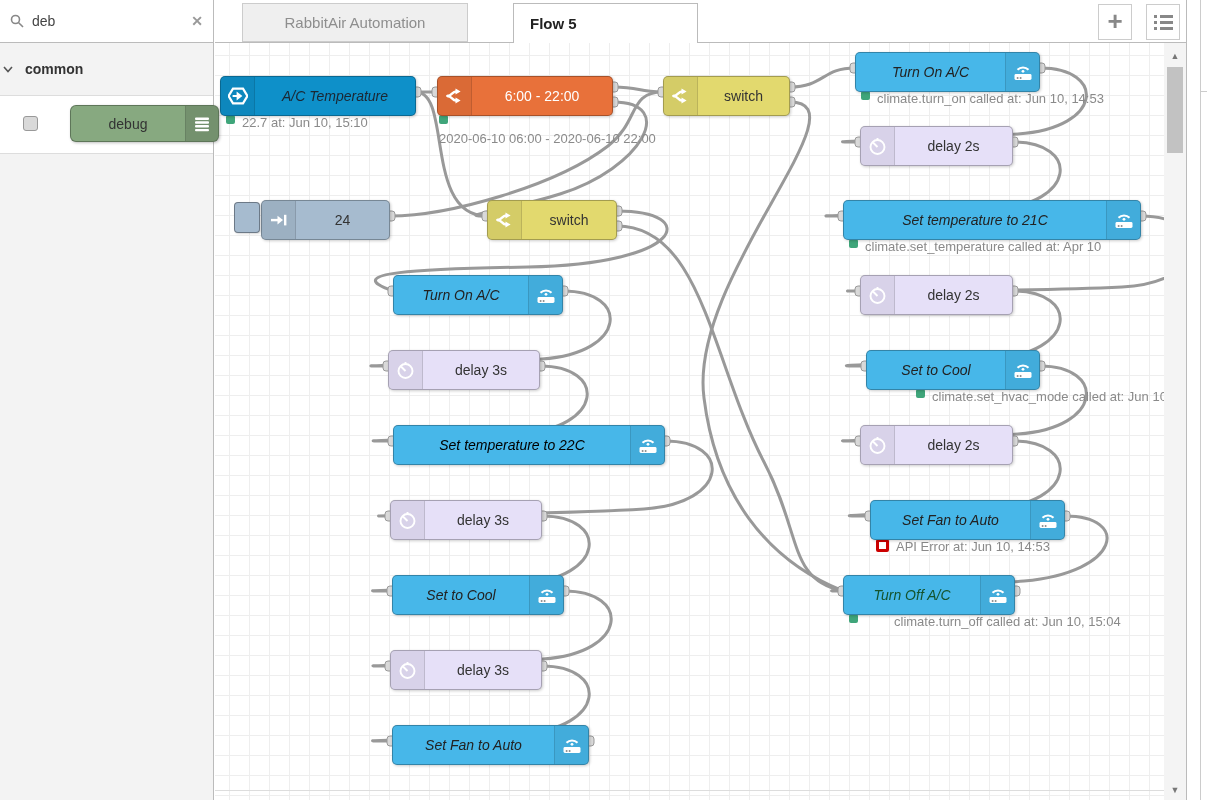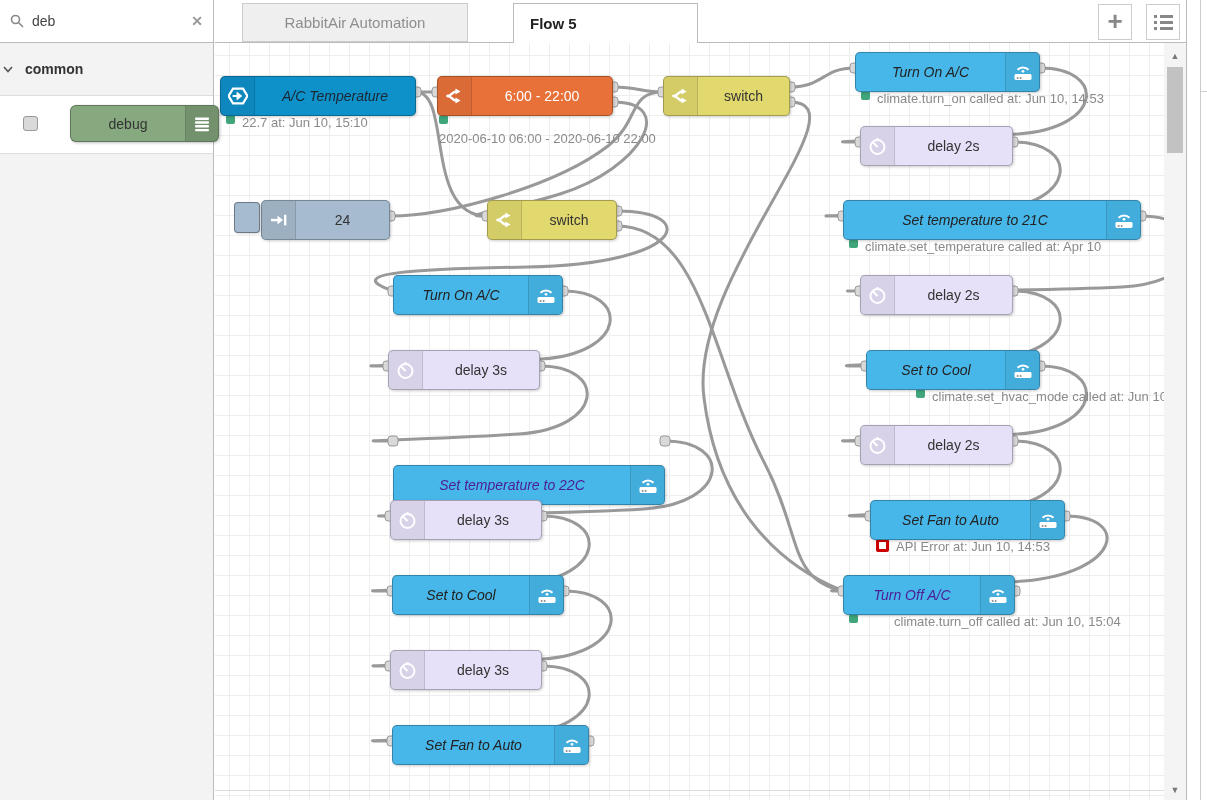--- a/index.html
+++ b/index.html
@@ -317,21 +317,21 @@
             <rect x="3.5" y="11" width="17" height="6" rx="1.4" fill="#fff"></rect>
             <circle cx="6.6" cy="15" r="1" fill="rgba(0,0,0,0.45)"></circle>
             <circle cx="9.6" cy="15" r="1" fill="rgba(0,0,0,0.45)"></circle>
           </svg>
         </span>
       </div>
       <div class="status" style="left: 661px; top: 496px;">
         <span class="sring" style="border-color: rgb(204, 0, 0);"></span>
         <span>API Error at: Jun 10, 14:53</span>
       </div>
-      <div class="node it" style="left: 628px; top: 532px; width: 172px; background: rgb(71, 183, 233); color: #4c1d95;">
+      <div class="node it" style="left: 628px; top: 532px; width: 172px; background: rgb(71, 183, 233); color: #14532d;">
         <span class="lbl">Turn Off A/C</span>
         <span class="ico r">
           <svg width="24" height="19" viewBox="0 0 24 19">
             <path d="M6.5,6.8 A7.6,7.6 0 0 1 17.5,6.8" fill="none" stroke="#fff" stroke-width="2"></path>
             <circle cx="12" cy="8.3" r="1.4" fill="#fff"></circle>
             <rect x="3.5" y="11" width="17" height="6" rx="1.4" fill="#fff"></rect>
             <circle cx="6.6" cy="15" r="1" fill="rgba(0,0,0,0.45)"></circle>
             <circle cx="9.6" cy="15" r="1" fill="rgba(0,0,0,0.45)"></circle>
           </svg>
         </span>
@@ -377,21 +377,21 @@
       <div class="node" style="left: 173px; top: 307px; width: 152px; background: rgb(230, 224, 248); color: rgb(51, 51, 51);">
         <span class="ico l">
           <svg width="19" height="19" viewBox="0 0 19 19">
             <circle cx="9.5" cy="10" r="7" fill="none" stroke="#fff" stroke-width="1.9"></circle>
             <line x1="9.5" y1="10" x2="5" y2="5.5" stroke="#fff" stroke-width="1.9"></line>
             <line x1="9.5" y1="1" x2="9.5" y2="3.4" stroke="#fff" stroke-width="1.9"></line>
           </svg>
         </span>
         <span class="lbl">delay 3s</span>
       </div>
-      <div class="node it" style="left: 178px; top: 382px; width: 272px; background: rgb(71, 183, 233); color: #4c1d95; margin-top: 40px;">
+      <div class="node it" style="left: 178px; top: 382px; width: 272px; background: rgb(71, 183, 233); color: #000000;">
         <span class="lbl">Set temperature to 22C</span>
         <span class="ico r">
           <svg width="24" height="19" viewBox="0 0 24 19">
             <path d="M6.5,6.8 A7.6,7.6 0 0 1 17.5,6.8" fill="none" stroke="#fff" stroke-width="2"></path>
             <circle cx="12" cy="8.3" r="1.4" fill="#fff"></circle>
             <rect x="3.5" y="11" width="17" height="6" rx="1.4" fill="#fff"></rect>
             <circle cx="6.6" cy="15" r="1" fill="rgba(0,0,0,0.45)"></circle>
             <circle cx="9.6" cy="15" r="1" fill="rgba(0,0,0,0.45)"></circle>
           </svg>
         </span>

